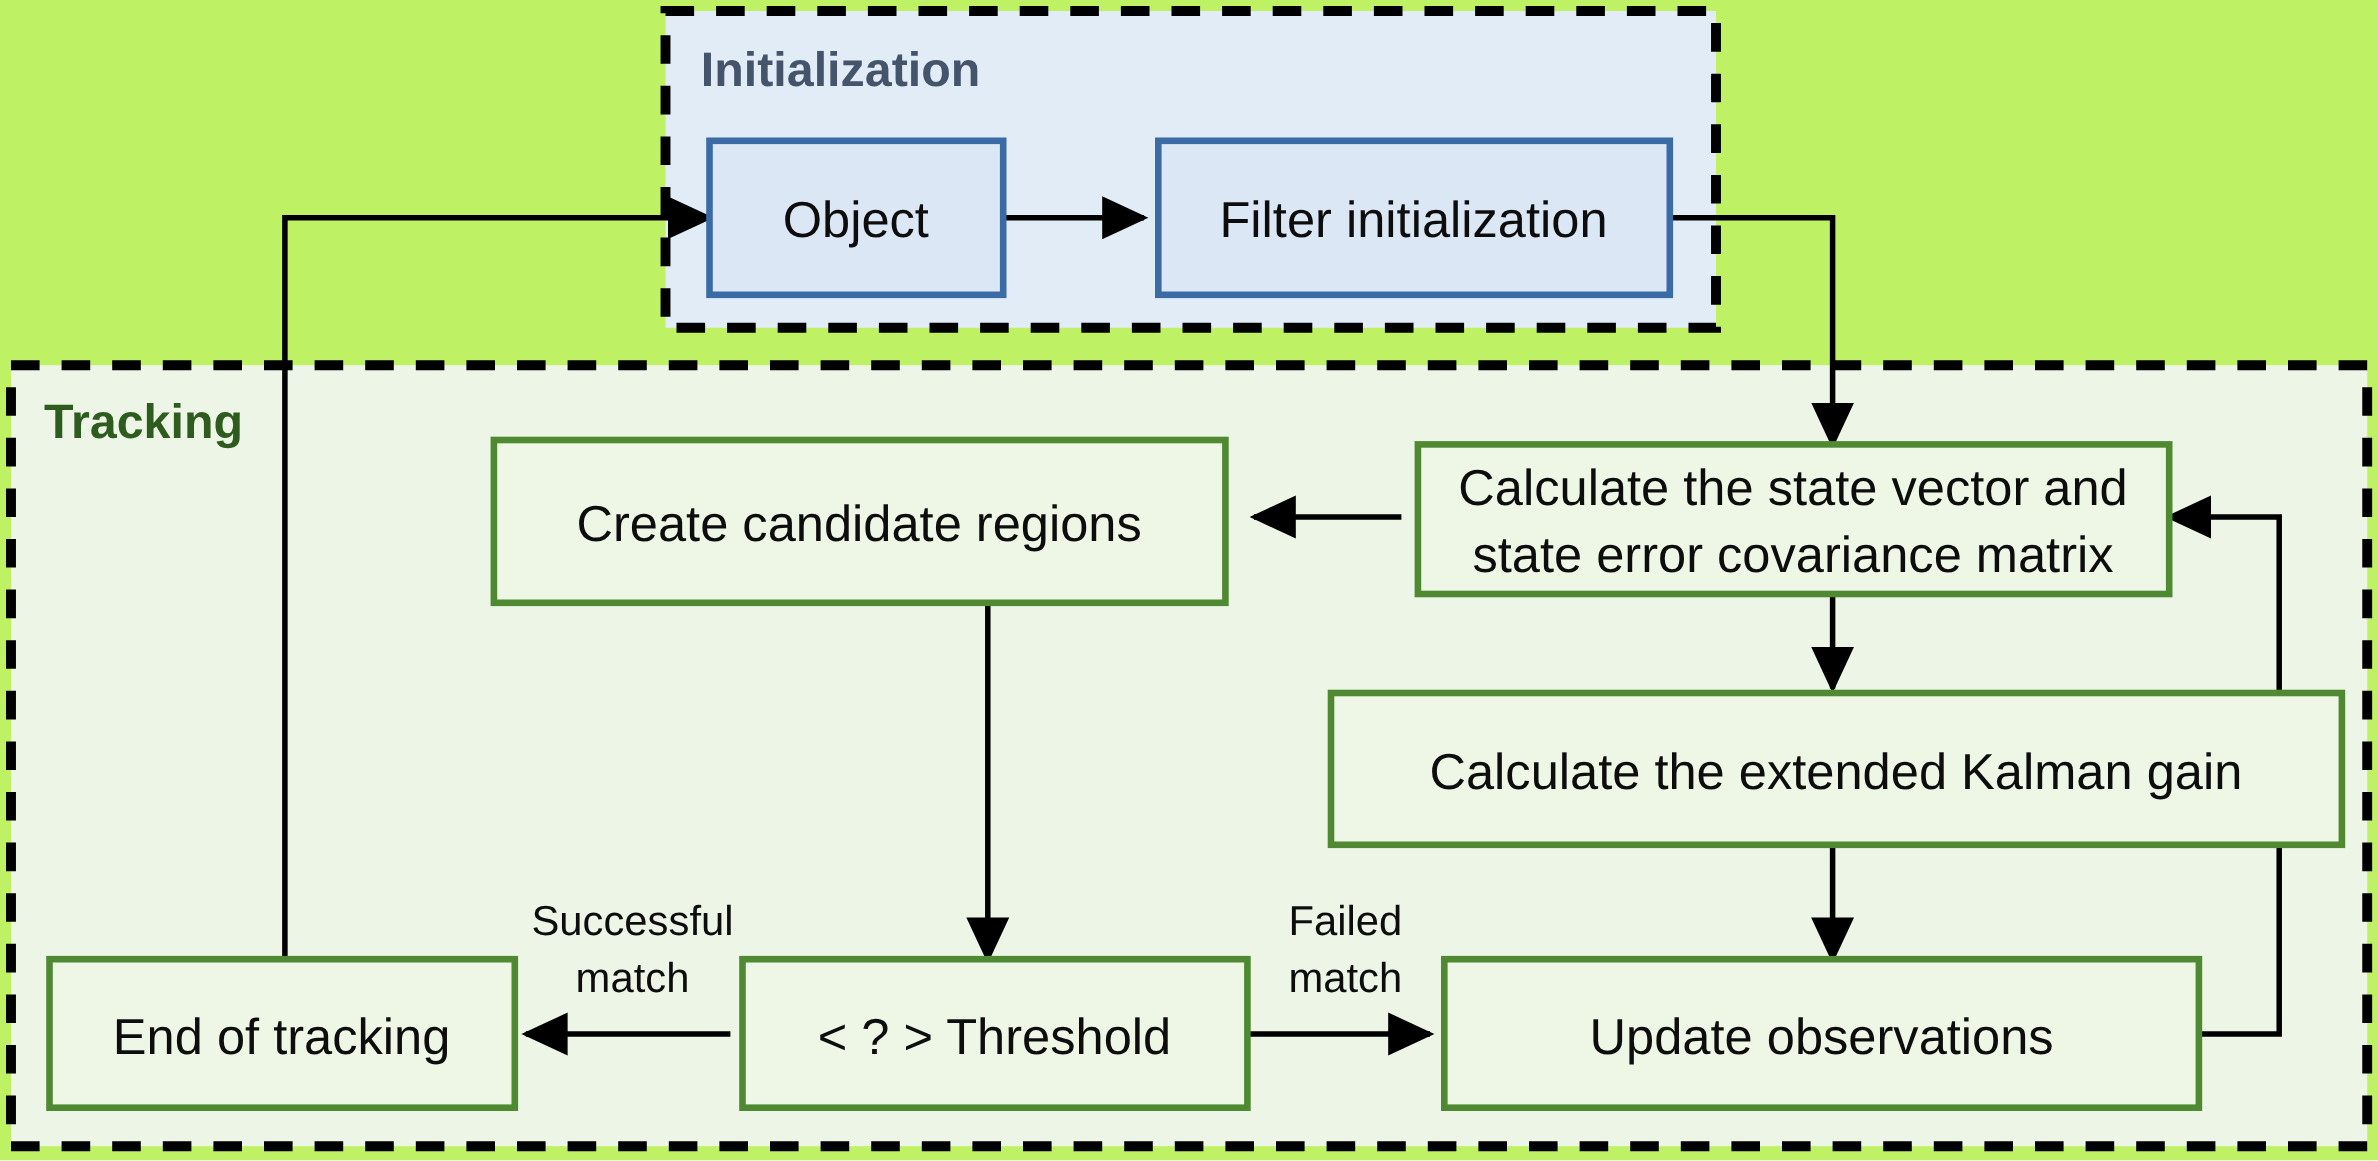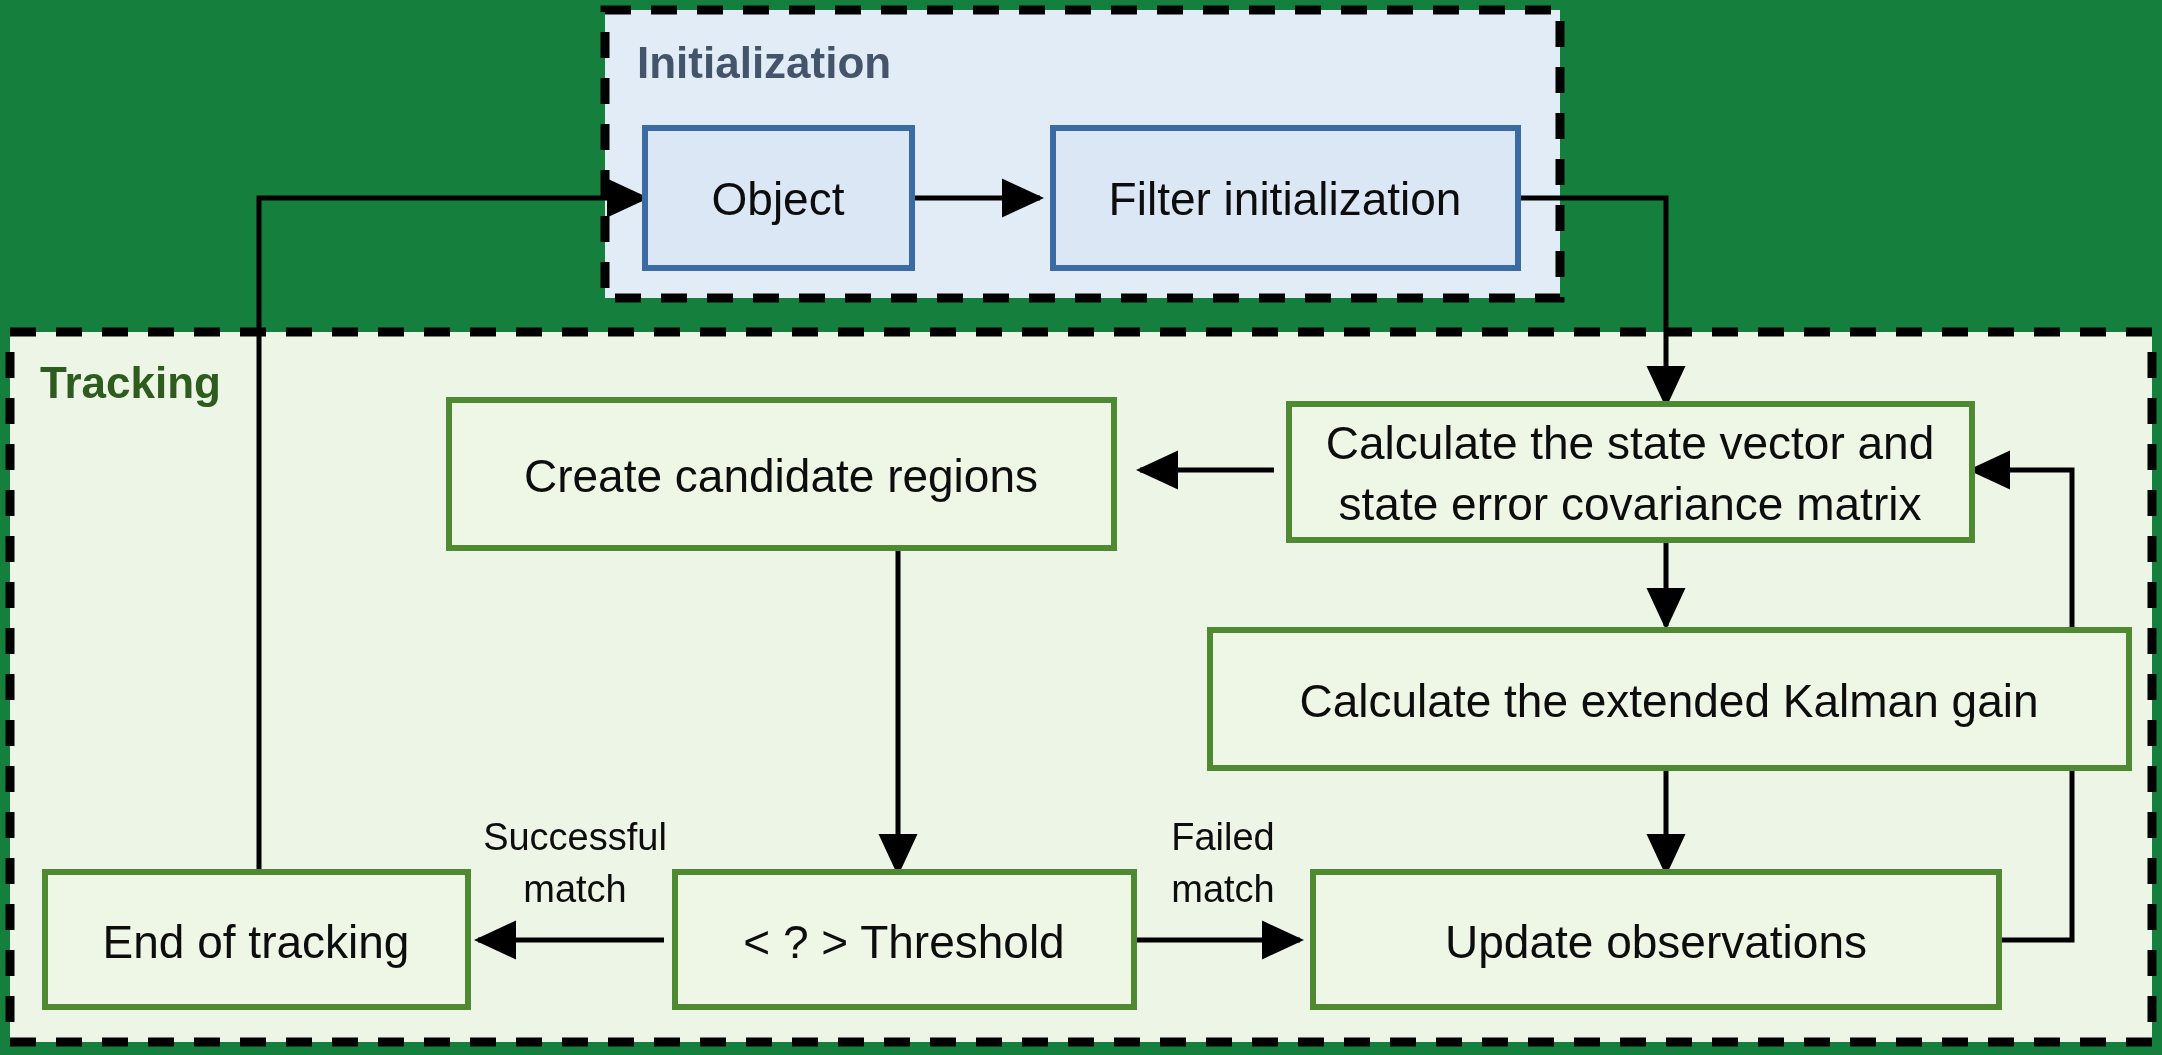--- a/index.html
+++ b/index.html
@@ -8,21 +8,21 @@
     padding: 0;
     background: #ffffff;
   }
   body {
     font-family: "Liberation Sans", sans-serif;
   }
   #stage {
     position: relative;
     width: 2162px;
     height: 1055px;
-    background: #15803d;
+    background: #bef264;
     overflow: hidden;
   }
   #stage svg {
     position: absolute;
     top: 0;
     left: 0;
     width: 2162px;
     height: 1055px;
   }
   .grp-label {

